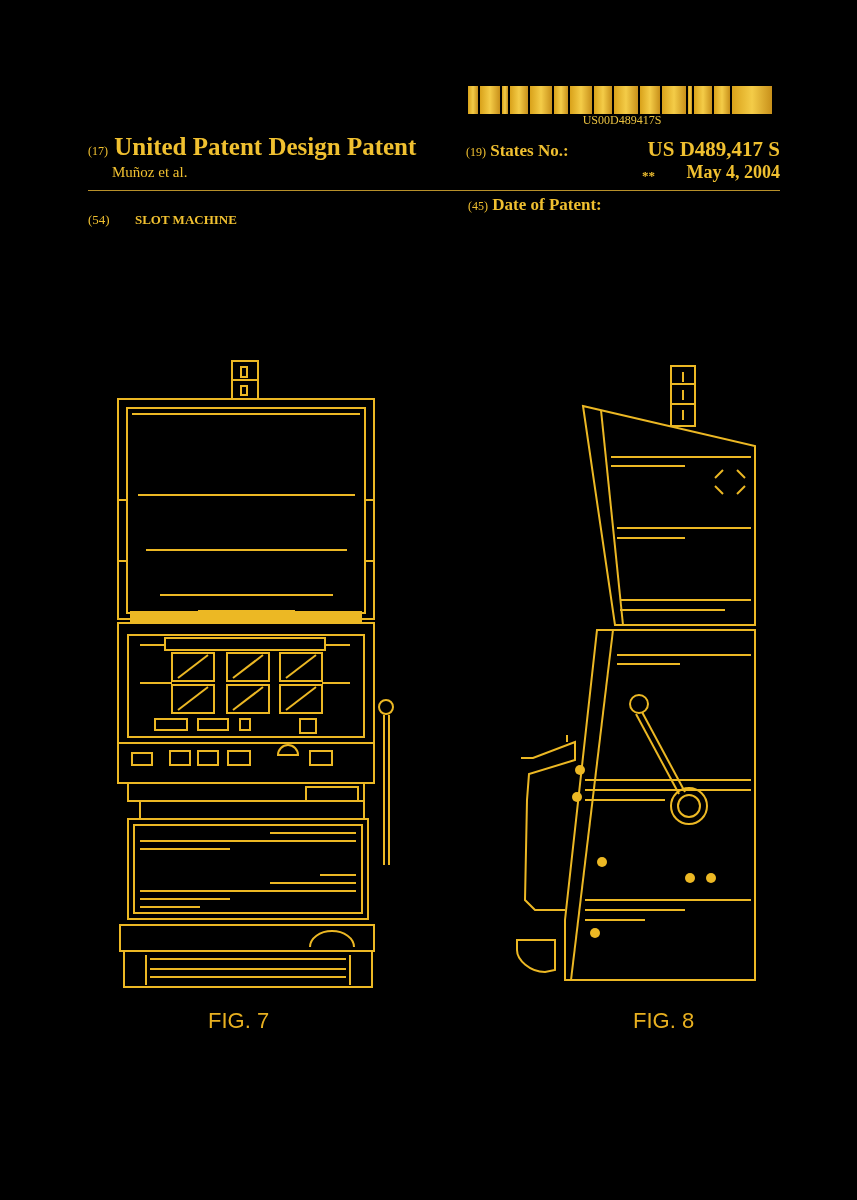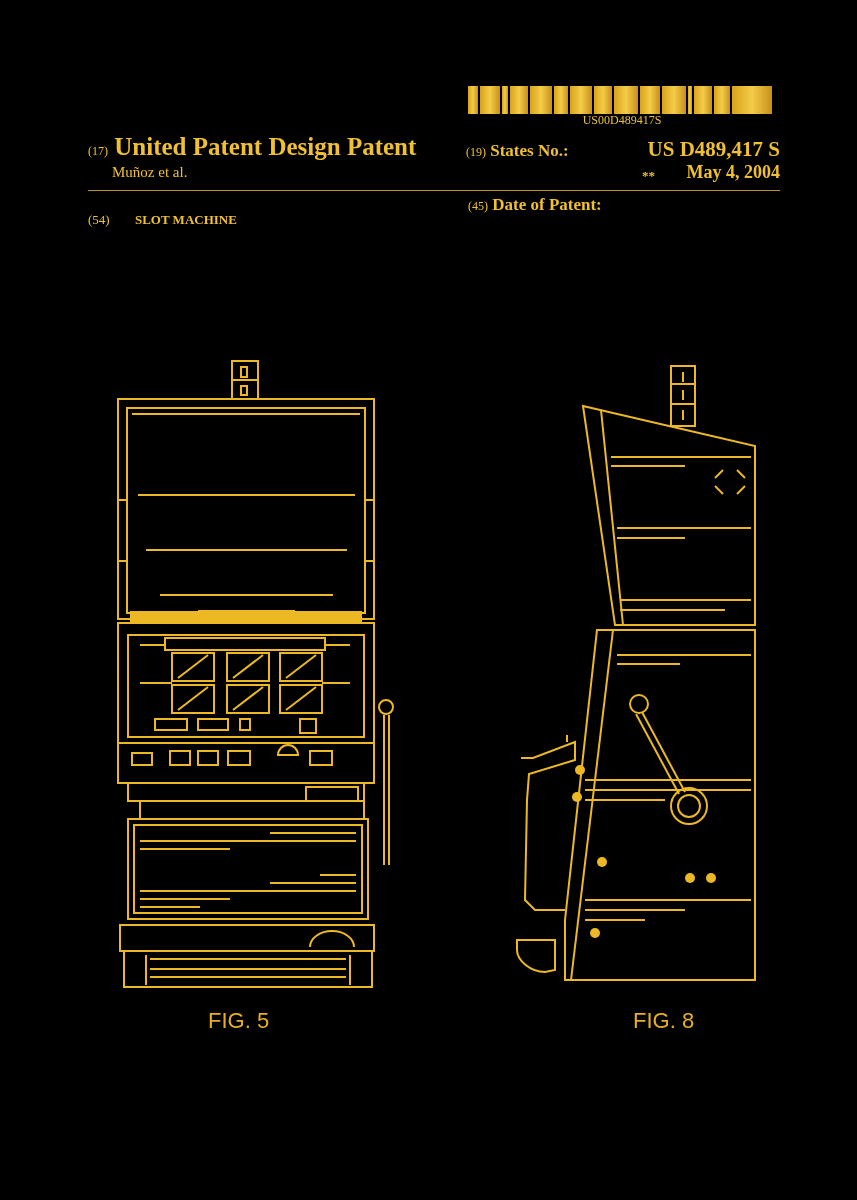--- a/index.html
+++ b/index.html
@@ -205,14 +205,14 @@
   <circle class="f" cx="185" cy="518" r="5"></circle>
   <circle class="f" cx="206" cy="518" r="5"></circle>
   <circle class="f" cx="90" cy="573" r="5"></circle>
 
   <path class="s" d="M16 398 L28 398 L70 382 L70 400 L24 414 L22 440 L20 540 L30 550 L60 550"></path>
   <line class="s" x1="62" y1="375" x2="62" y2="382"></line>
 
   <path class="s" d="M12 580 L50 580 L50 610 L40 612 C25 612 12 600 12 590 Z"></path>
 </svg>
 
-<div class="abs fig-label" style="left:208px;top:1008px">FIG. 5</div>
+<div class="abs fig-label" style="left:208px;top:1008px">FIG. 7</div>
 <div class="abs fig-label" style="left:633px;top:1008px">FIG. 8</div>
 
 </body></html>

